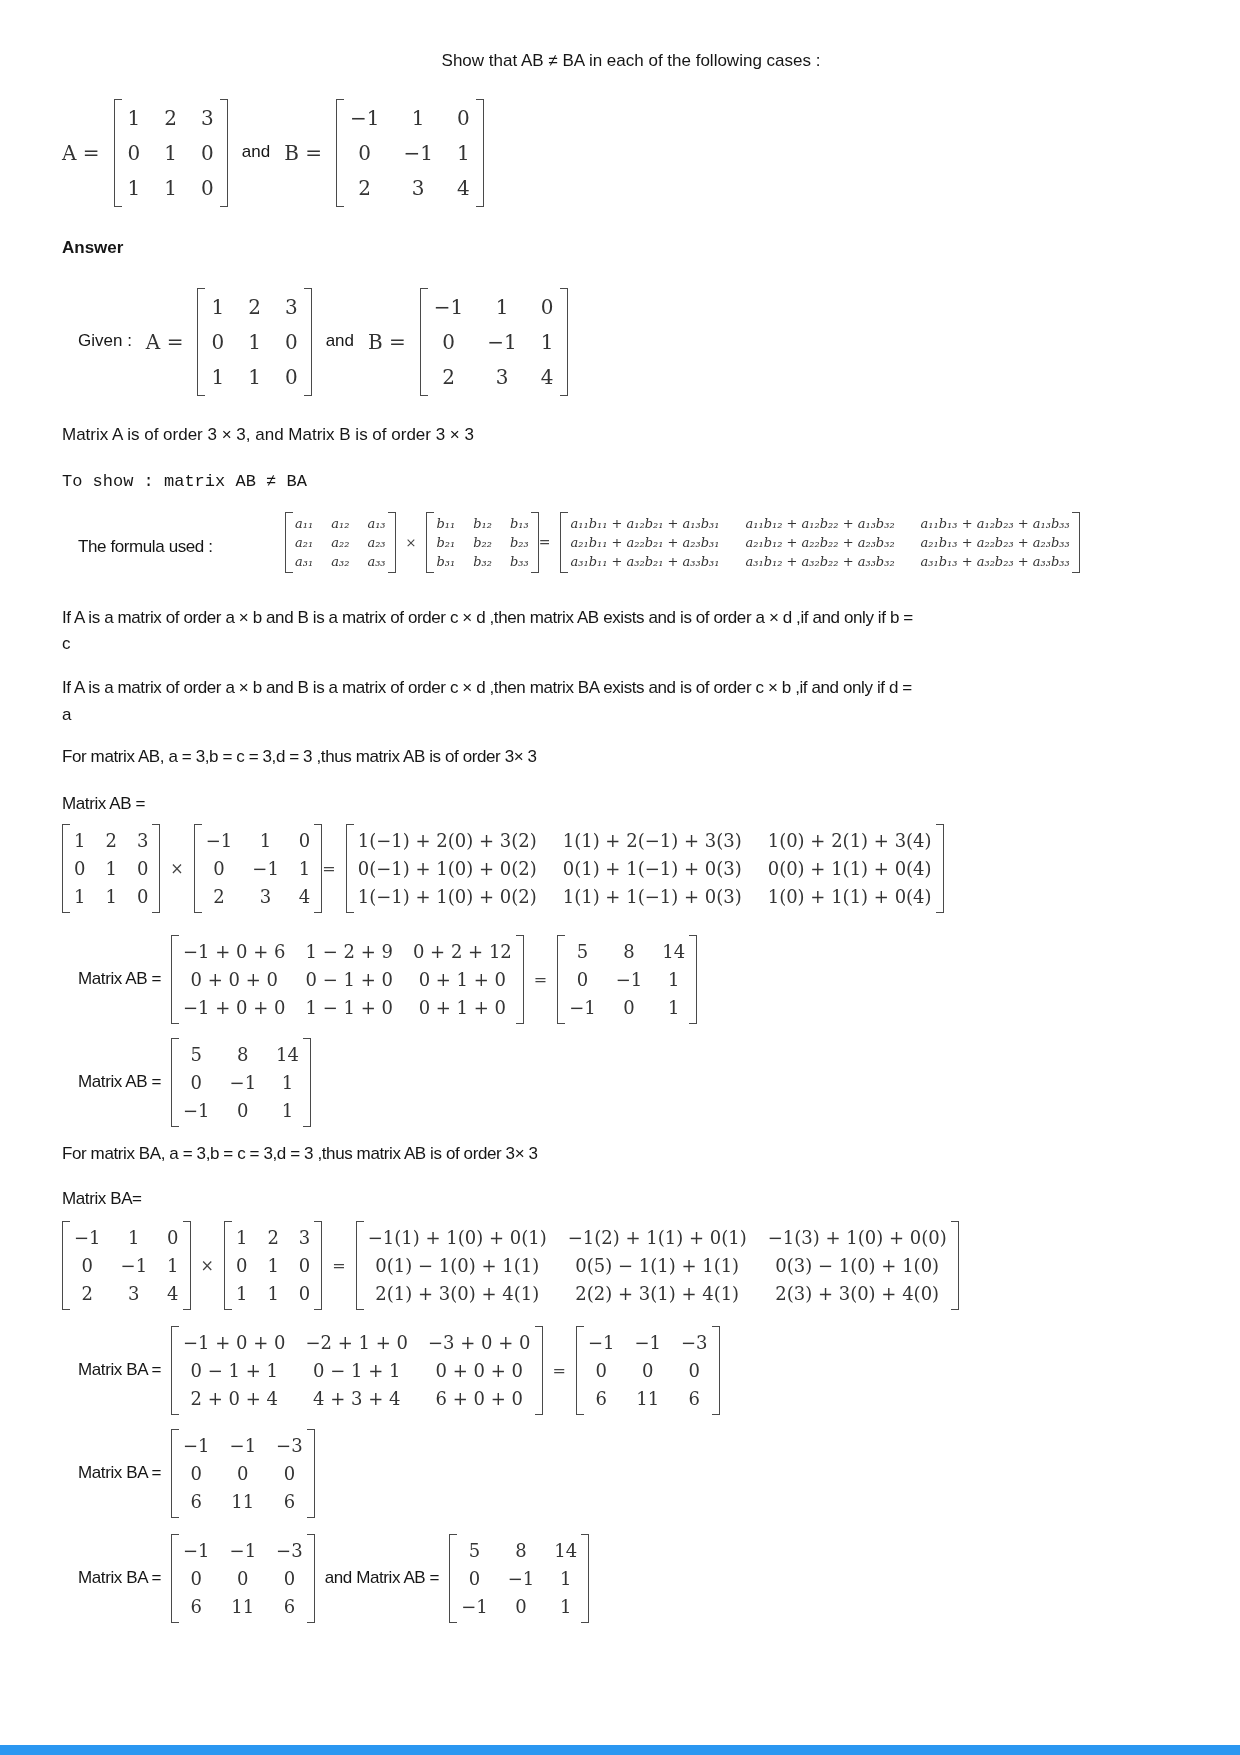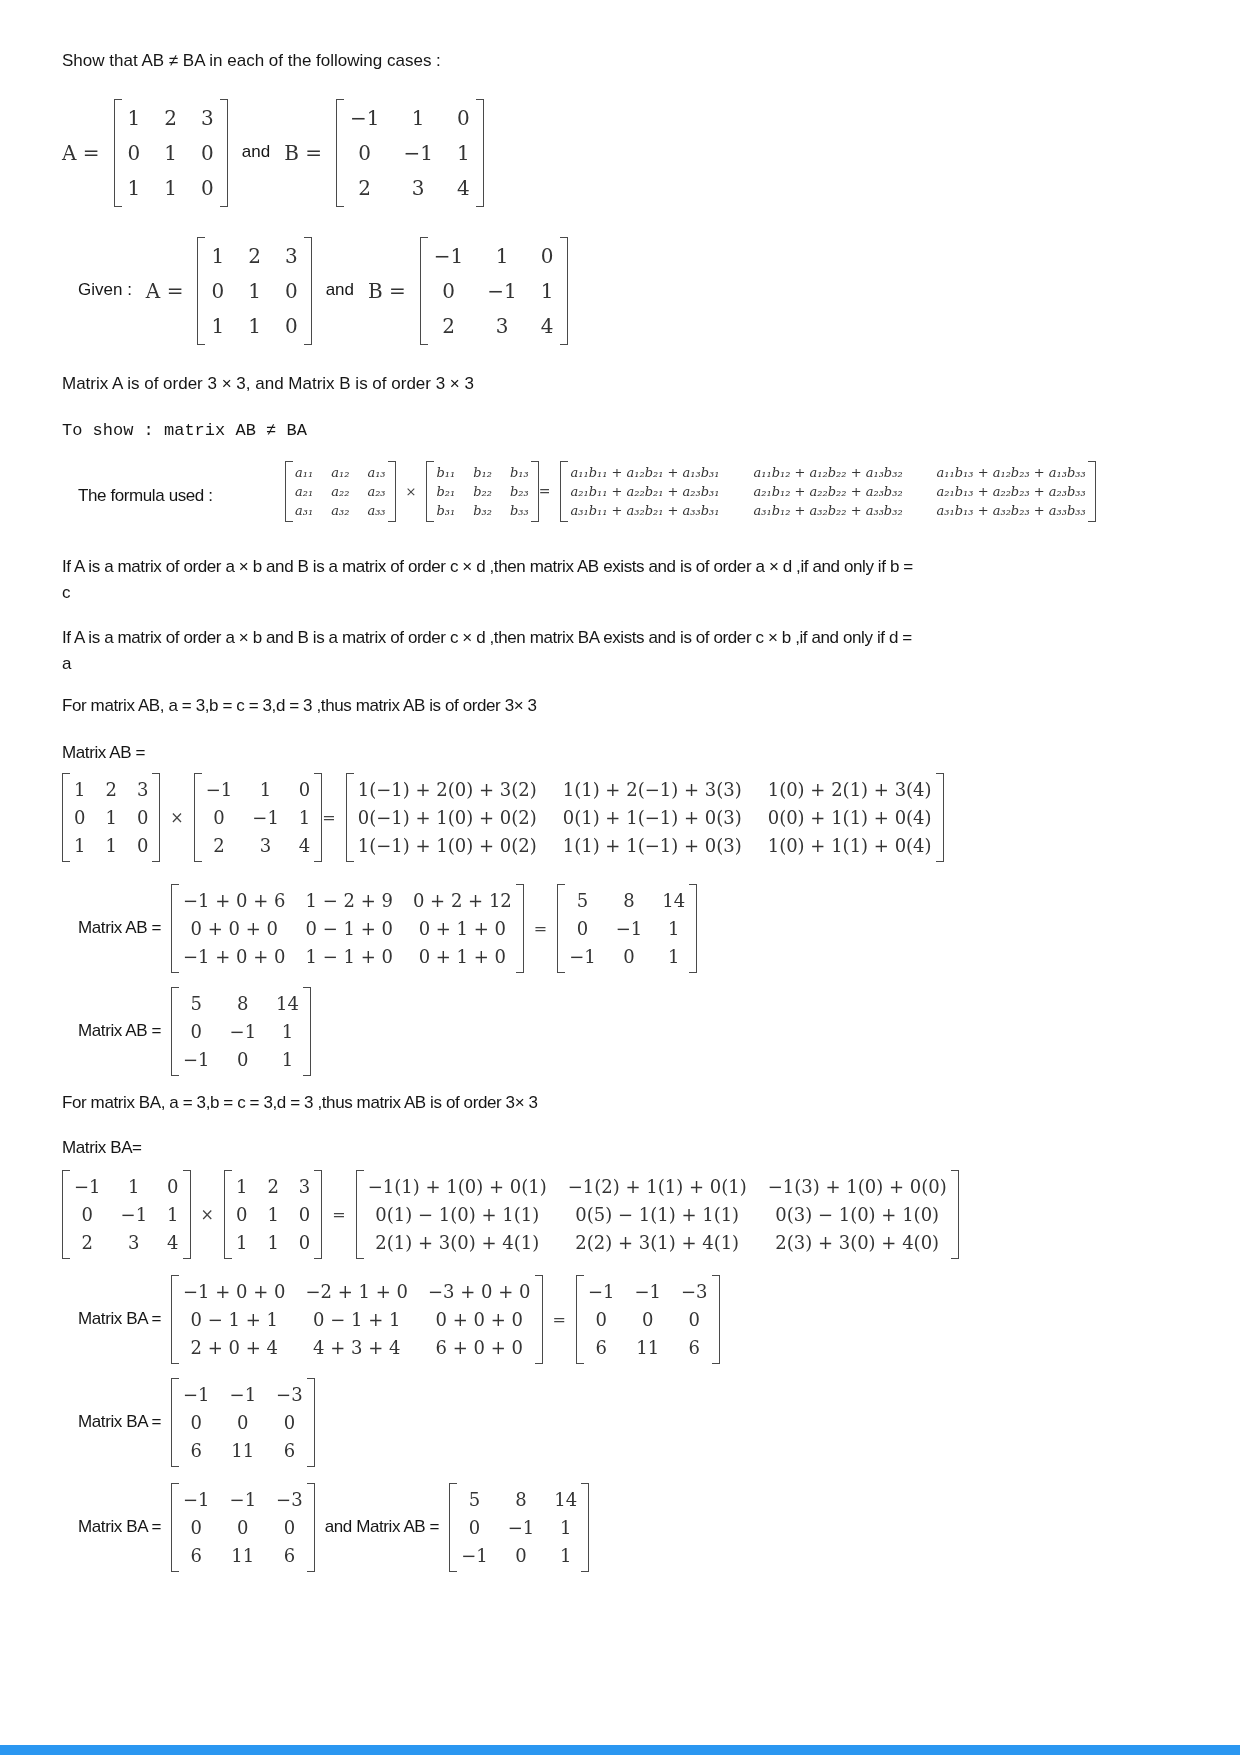--- a/index.html
+++ b/index.html
@@ -50,21 +50,21 @@
 
   .bottom-bar {
     position: absolute; left: 0; right: 0; bottom: 0; height: 10px;
   }
 </style>
 </head>
 <body>
 
 <div class="page">
 
-  <p class="txt" style="margin:0 0 26px 0;">Show that AB ≠ BA in each of the following cases :</p>
+  <p class="txt" style="margin:0 0 26px 0;text-align:center;">Show that AB ≠ BA in each of the following cases :</p>
 
   <div class="row gap14" style="margin:0 0 30px 0;">
     <span class="lbl-serif">A =</span>
     <span class="matrix m-lg" style="--cols: 3;">
         <span class="mcell">1</span>
         <span class="mcell">2</span>
         <span class="mcell">3</span>
         <span class="mcell">0</span>
         <span class="mcell">1</span>
         <span class="mcell">0</span>
@@ -80,20 +80,21 @@
         <span class="mcell">0</span>
         <span class="mcell">0</span>
         <span class="mcell">−1</span>
         <span class="mcell">1</span>
         <span class="mcell">2</span>
         <span class="mcell">3</span>
         <span class="mcell">4</span>
       </span>
   </div>
 
+  <p class="txt bold" style="margin:0 0 28px 0;">Answer</p>
 
   <div class="row gap14" style="margin:0 0 28px 0;">
     <span class="txt">Given :</span>
     <span class="lbl-serif">A =</span>
     <span class="matrix m-lg" style="--cols: 3;">
         <span class="mcell">1</span>
         <span class="mcell">2</span>
         <span class="mcell">3</span>
         <span class="mcell">0</span>
         <span class="mcell">1</span>
@@ -144,21 +145,21 @@
             <span class="mcell">b₂₁</span>
             <span class="mcell">b₂₂</span>
             <span class="mcell">b₂₃</span>
             <span class="mcell">b₃₁</span>
             <span class="mcell">b₃₂</span>
             <span class="mcell">b₃₃</span>
           </span>
       </div>
       <div class="row gap10">
         <span class="op-serif" style="font-size:14px;">=</span>
-        <span class="matrix m-sm" style="column-gap: 34px; --cols: 3;">
+        <span class="matrix m-sm" style="column-gap: 26px; --cols: 3;">
             <span class="mcell">a₁₁b₁₁ + a₁₂b₂₁ + a₁₃b₃₁</span>
             <span class="mcell">a₁₁b₁₂ + a₁₂b₂₂ + a₁₃b₃₂</span>
             <span class="mcell">a₁₁b₁₃ + a₁₂b₂₃ + a₁₃b₃₃</span>
             <span class="mcell">a₂₁b₁₁ + a₂₂b₂₁ + a₂₃b₃₁</span>
             <span class="mcell">a₂₁b₁₂ + a₂₂b₂₂ + a₂₃b₃₂</span>
             <span class="mcell">a₂₁b₁₃ + a₂₂b₂₃ + a₂₃b₃₃</span>
             <span class="mcell">a₃₁b₁₁ + a₃₂b₂₁ + a₃₃b₃₁</span>
             <span class="mcell">a₃₁b₁₂ + a₃₂b₂₂ + a₃₃b₃₂</span>
             <span class="mcell">a₃₁b₁₃ + a₃₂b₂₃ + a₃₃b₃₃</span>
           </span>

